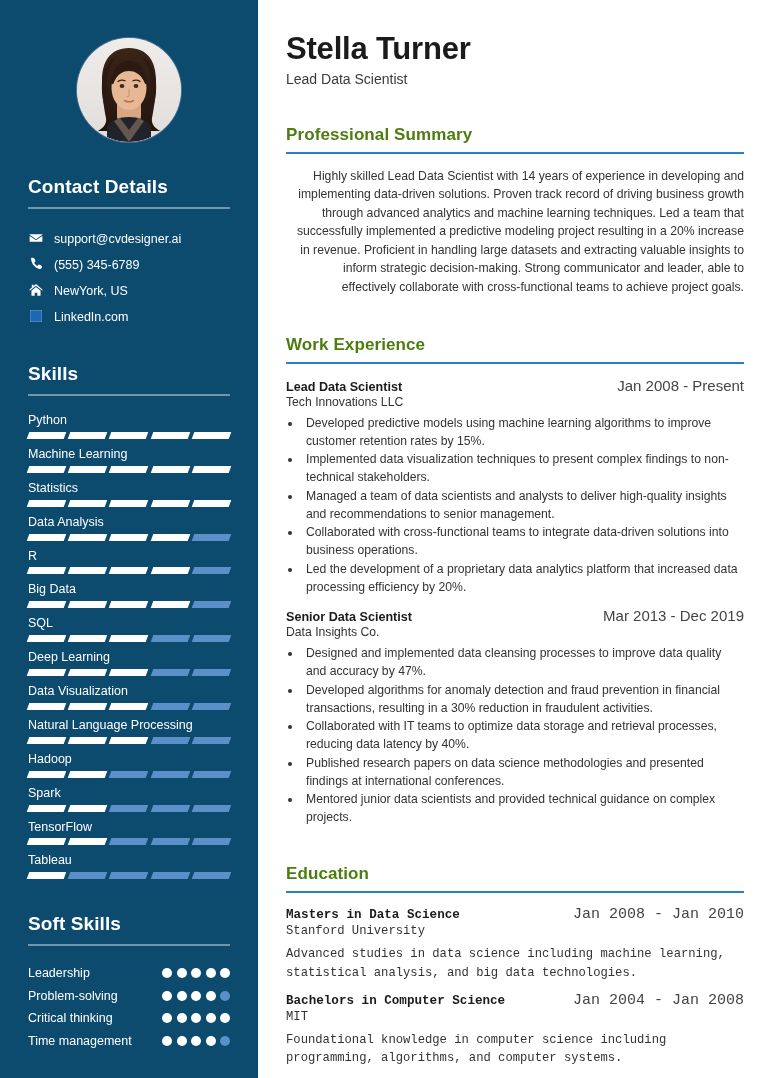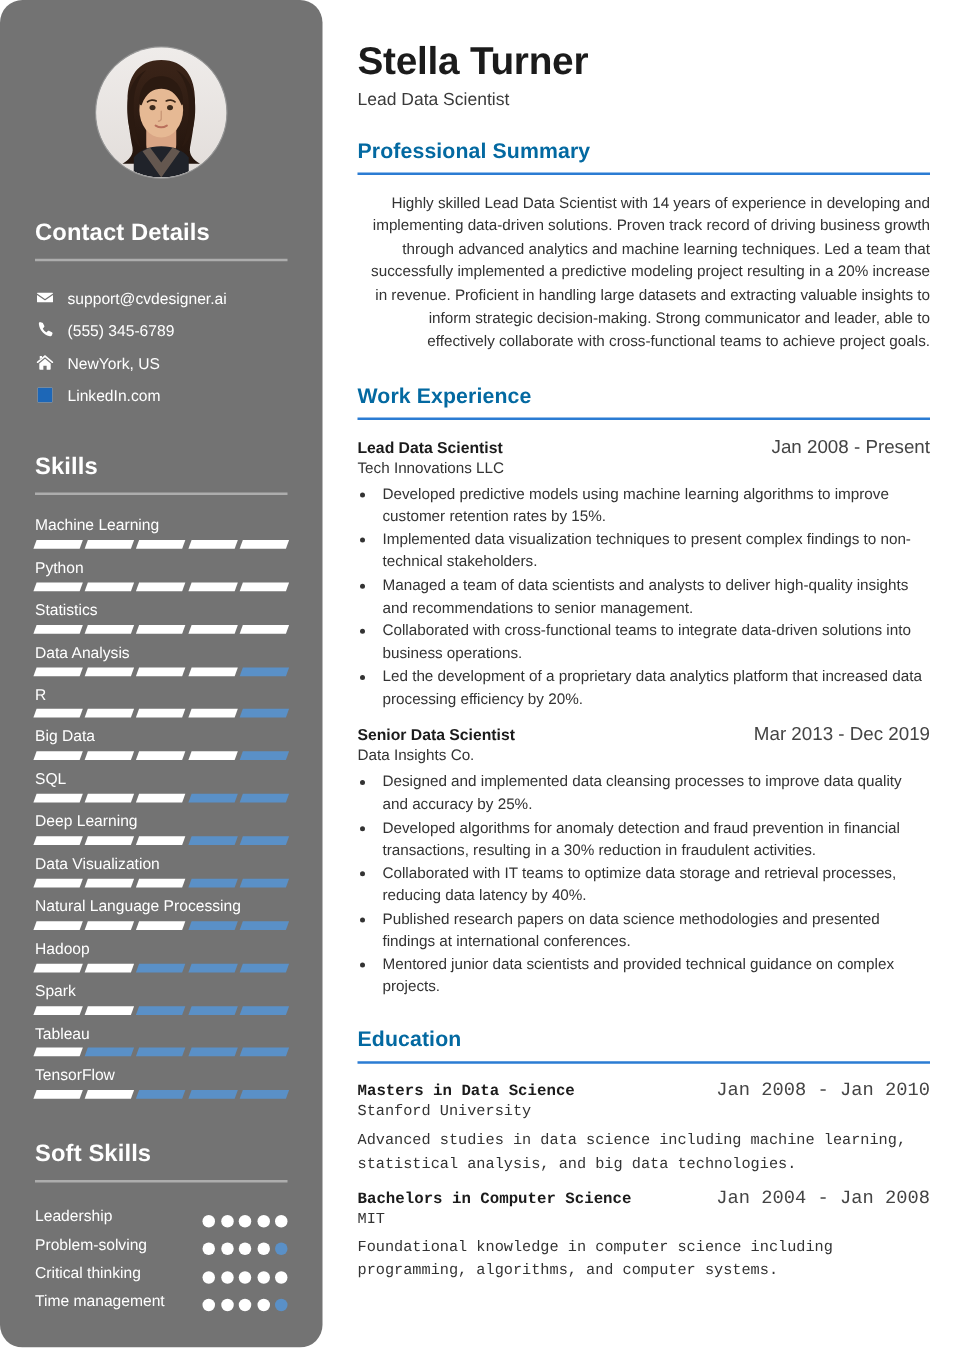--- a/index.html
+++ b/index.html
@@ -8,25 +8,24 @@
     font-family: "Liberation Sans", sans-serif;
     background:#ffffff;
     overflow:hidden;
   }
   .page { display:flex; width:768px; height:1078px; background:#fff; }
 
   
   .sidebar {
     width:258px;
     flex:0 0 258px;
-    background:#737373;
+    background:#0c4a6e;
     color:#ffffff;
     padding:0 28px;
     position:relative;
-    border-radius:18px;
   }
   .photo-wrap { display:flex; justify-content:center; padding-top:38px; }
   .photo {
     width:104px; height:104px; border-radius:50%;
     background:#e8e6e4;
     overflow:hidden; position:relative;
     box-shadow:0 0 0 1px rgba(255,255,255,.25);
   }
   .photo svg { display:block; width:104px; height:104px; }
 
@@ -69,21 +68,21 @@
   .seg {
     flex:1 1 0;
     height:7px;
     transform:skewX(-20deg);
   }
   .seg.on  { background:#ffffff; }
   .seg.off { background:#5A90C7; }
 
   
   .soft-row {
-    display:flex; align-items:flex-end; justify-content:space-between;
+    display:flex; align-items:flex-start; justify-content:space-between;
     gap:8px;
     padding:3px 0;
   }
   .soft-name { font-size:12.5px; line-height:1.32; max-width:120px; }
   .dots { display:flex; gap:4.5px; padding-top:3px; flex:0 0 auto; }
   .dot { width:10px; height:10px; border-radius:50%; }
   .dot.on  { background:#ffffff; }
   .dot.off { background:#5A90C7; }
 
   
@@ -101,22 +100,22 @@
     line-height:1.12;
   }
   .role {
     font-size:14px;
     color:#3a3a3a;
     margin-top:4px;
   }
   .sec-heading {
     font-size:17px;
     font-weight:bold;
-    color:#0369a1;
-    margin-top:24px;
+    color:#4d7c0f;
+    margin-top:38px;
     letter-spacing:.1px;
   }
   .sec-rule {
     height:2px;
     background:#2B7CD3;
     margin-top:7px;
     margin-bottom:13px;
   }
   .summary {
     font-size:12.2px;
@@ -245,40 +244,40 @@
             </svg>
         </span>
         <span>LinkedIn.com</span>
       </li>
     </ul>
 
     <h2 class="side-heading">Skills</h2>
     <div class="side-rule"></div>
     <div id="skills-container">
         <div class="skill-row">
+          <div class="skill-name">Python</div>
+          <div class="seg-bar">
+            <span class="seg on"></span>
+            <span class="seg on"></span>
+            <span class="seg on"></span>
+            <span class="seg on"></span>
+            <span class="seg on"></span>
+          </div>
+        </div>
+        <div class="skill-row">
           <div class="skill-name">Machine Learning</div>
           <div class="seg-bar">
             <span class="seg on"></span>
             <span class="seg on"></span>
             <span class="seg on"></span>
             <span class="seg on"></span>
             <span class="seg on"></span>
           </div>
         </div>
         <div class="skill-row">
-          <div class="skill-name">Python</div>
-          <div class="seg-bar">
-            <span class="seg on"></span>
-            <span class="seg on"></span>
-            <span class="seg on"></span>
-            <span class="seg on"></span>
-            <span class="seg on"></span>
-          </div>
-        </div>
-        <div class="skill-row">
           <div class="skill-name">Statistics</div>
           <div class="seg-bar">
             <span class="seg on"></span>
             <span class="seg on"></span>
             <span class="seg on"></span>
             <span class="seg on"></span>
             <span class="seg on"></span>
           </div>
         </div>
         <div class="skill-row">
@@ -365,34 +364,34 @@
           <div class="skill-name">Spark</div>
           <div class="seg-bar">
             <span class="seg on"></span>
             <span class="seg on"></span>
             <span class="seg off"></span>
             <span class="seg off"></span>
             <span class="seg off"></span>
           </div>
         </div>
         <div class="skill-row">
+          <div class="skill-name">TensorFlow</div>
+          <div class="seg-bar">
+            <span class="seg on"></span>
+            <span class="seg on"></span>
+            <span class="seg off"></span>
+            <span class="seg off"></span>
+            <span class="seg off"></span>
+          </div>
+        </div>
+        <div class="skill-row">
           <div class="skill-name">Tableau</div>
           <div class="seg-bar">
             <span class="seg on"></span>
             <span class="seg off"></span>
-            <span class="seg off"></span>
-            <span class="seg off"></span>
-            <span class="seg off"></span>
-          </div>
-        </div>
-        <div class="skill-row">
-          <div class="skill-name">TensorFlow</div>
-          <div class="seg-bar">
-            <span class="seg on"></span>
-            <span class="seg on"></span>
             <span class="seg off"></span>
             <span class="seg off"></span>
             <span class="seg off"></span>
           </div>
         </div>
       </div>
 
     <h2 class="side-heading">Soft Skills</h2>
     <div class="side-rule"></div>
     <div id="soft-container">
@@ -465,21 +464,21 @@
             <li>Led the development of a proprietary data analytics platform that increased data processing efficiency by 20%.</li>
           </ul>
         </div>
         <div class="entry">
           <div class="entry-top">
             <div class="entry-title">Senior Data Scientist</div>
             <div class="entry-date">Mar 2013 - Dec 2019</div>
           </div>
           <div class="entry-org">Data Insights Co.</div>
           <ul class="bullets">
-            <li>Designed and implemented data cleansing processes to improve data quality and accuracy by 25%.</li>
+            <li>Designed and implemented data cleansing processes to improve data quality and accuracy by 47%.</li>
             <li>Developed algorithms for anomaly detection and fraud prevention in financial transactions, resulting in a 30% reduction in fraudulent activities.</li>
             <li>Collaborated with IT teams to optimize data storage and retrieval processes, reducing data latency by 40%.</li>
             <li>Published research papers on data science methodologies and presented findings at international conferences.</li>
             <li>Mentored junior data scientists and provided technical guidance on complex projects.</li>
           </ul>
         </div>
       </div>
 
     <h2 class="sec-heading">Education</h2>
     <div class="sec-rule"></div>

